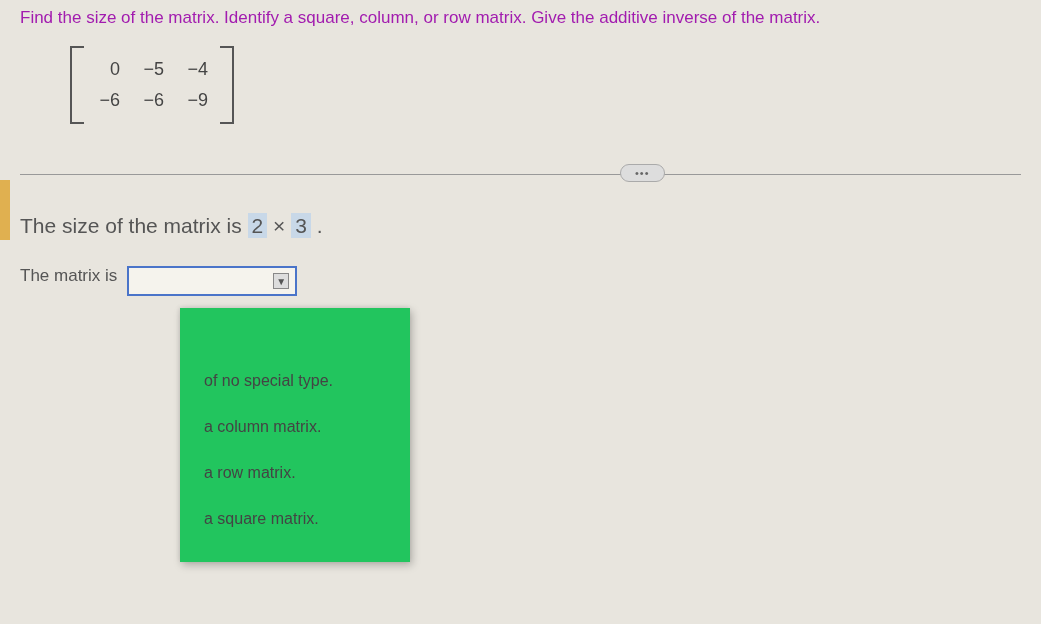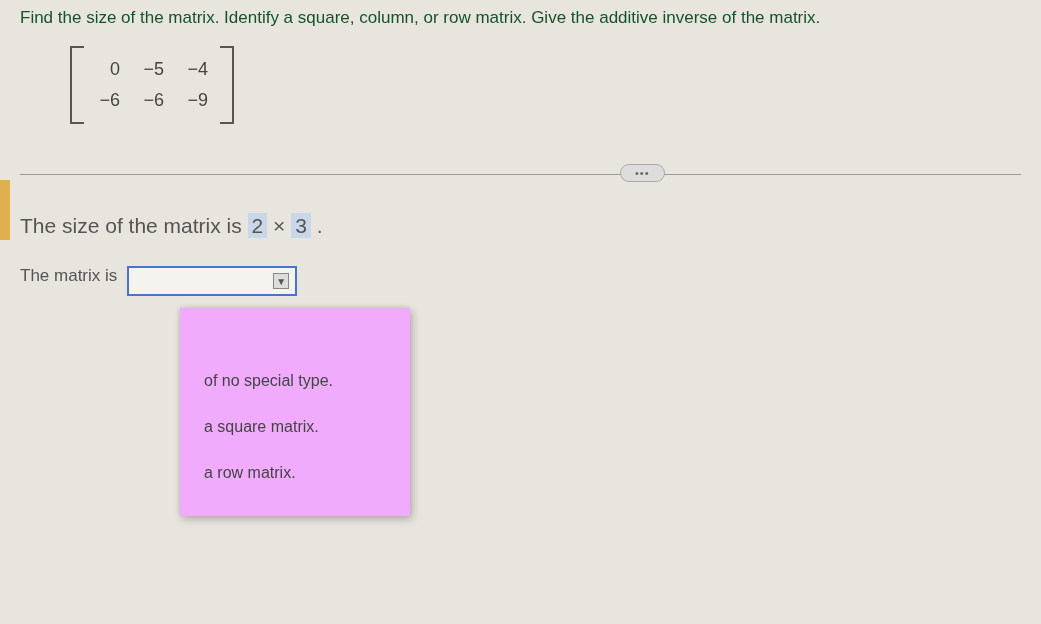--- a/index.html
+++ b/index.html
@@ -18,21 +18,21 @@
       top: 180px;
       width: 10px;
       height: 60px;
       background: #e0b050;
     }
     .content {
       padding: 8px 20px 20px 20px;
     }
     .question-text {
       font-size: 17px;
-      color: #14532d;
+      color: #a21caf;
       margin-bottom: 18px;
       filter: blur(0.3px);
     }
     .matrix-wrap {
       display: inline-flex;
       align-items: center;
       margin-left: 50px;
       margin-bottom: 30px;
     }
     .bracket {
@@ -113,21 +113,21 @@
       display: flex;
       align-items: center;
       justify-content: center;
       font-size: 10px;
       background: #ddd;
     }
     .dropdown-panel {
       margin-left: 160px;
       margin-top: 12px;
       width: 230px;
-      background: #f0abfc;
+      background: #22c55e;
       box-shadow: 2px 3px 8px rgba(0,0,0,0.25), -1px -1px 4px rgba(0,0,0,0.08);
       padding: 50px 0 20px 0;
     }
     .dropdown-option {
       padding: 14px 24px;
       font-size: 16px;
       color: #444;
       cursor: pointer;
       filter: blur(0.2px);
     }
@@ -169,17 +169,18 @@
 
   <div class="matrix-type-row">
     <span>The matrix is</span>
     <div class="dropdown-trigger">
       <div class="dropdown-arrow">▼</div>
     </div>
   </div>
 
   <div class="dropdown-panel">
     <div class="dropdown-option">of no special type.</div>
+    <div class="dropdown-option">a column matrix.</div>
+    <div class="dropdown-option">a row matrix.</div>
     <div class="dropdown-option">a square matrix.</div>
-    <div class="dropdown-option">a row matrix.</div>
   </div>
 
 </div>
 
 </body></html>

